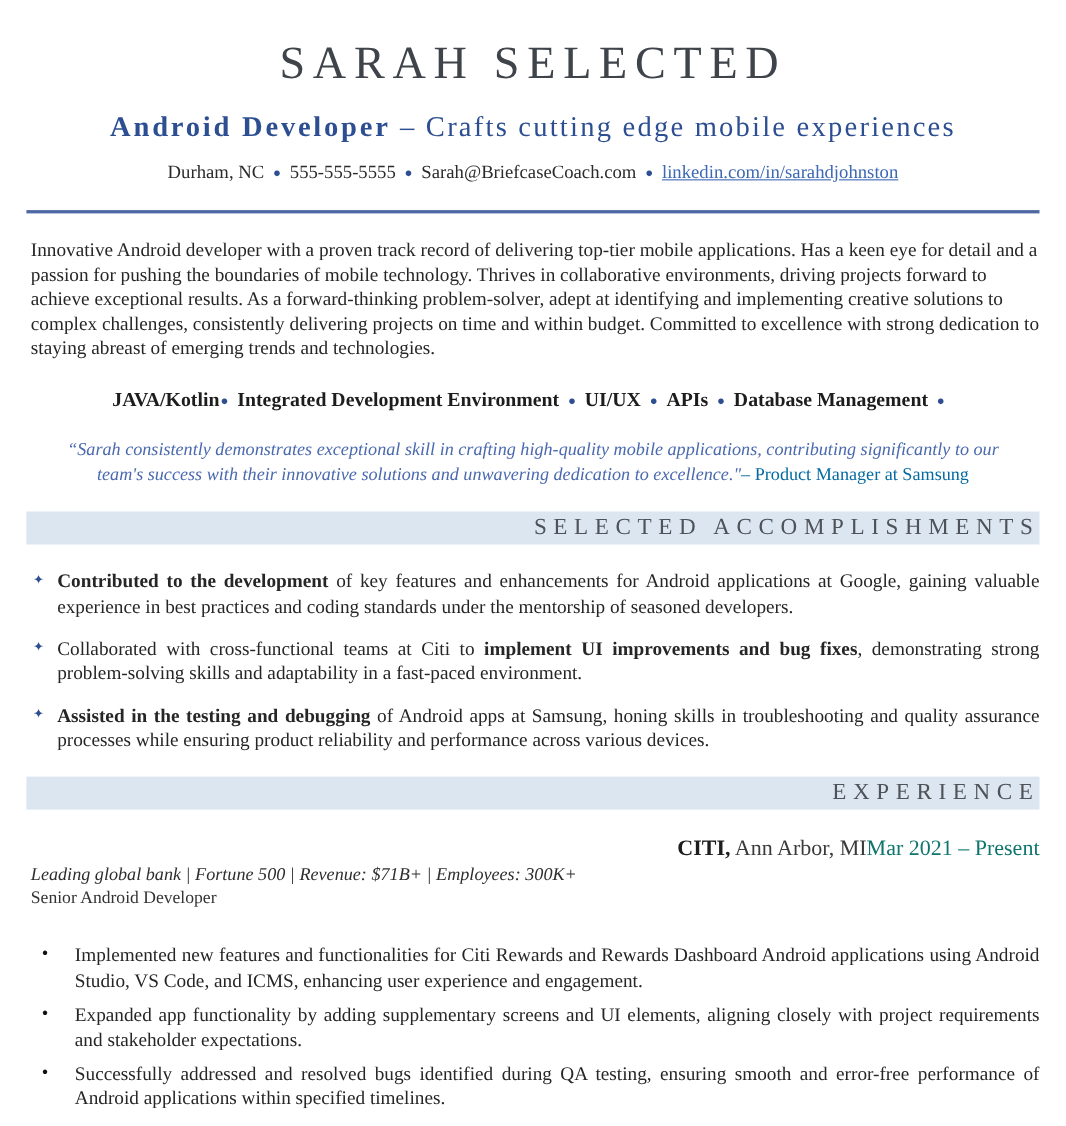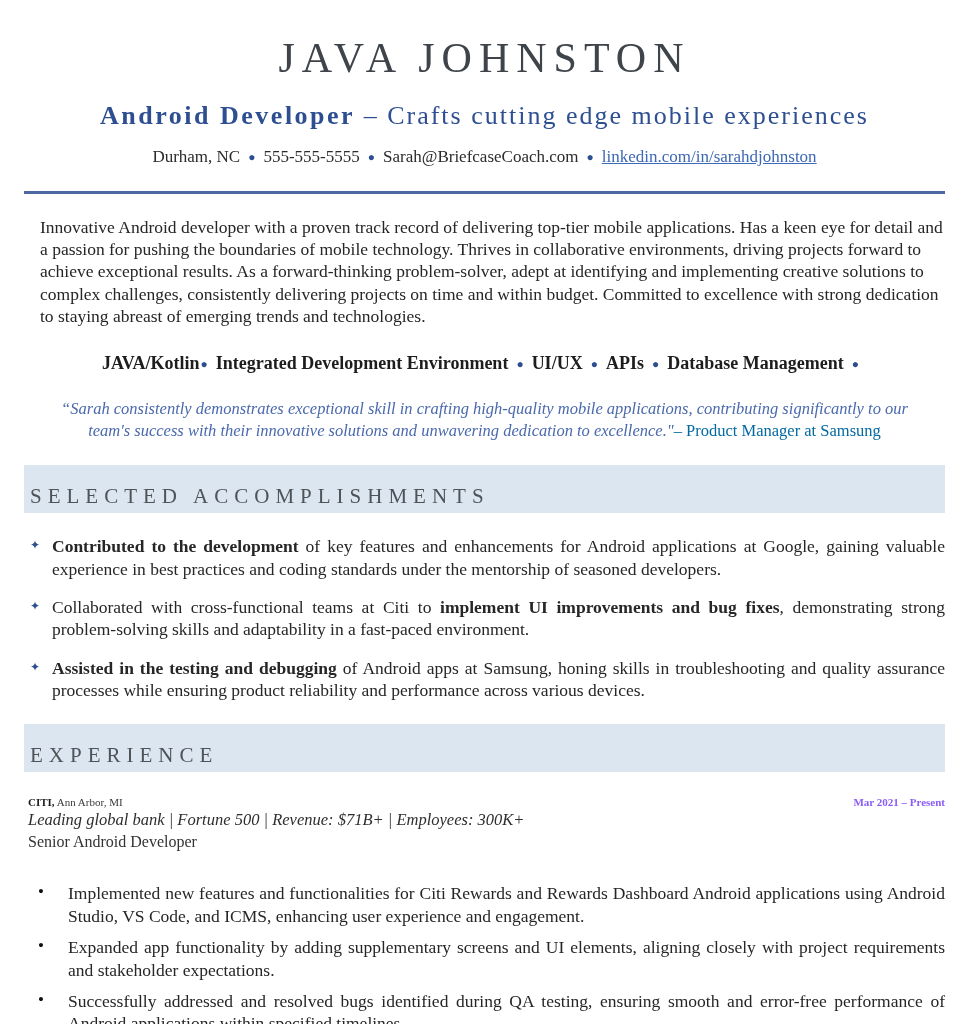--- a/index.html
+++ b/index.html
@@ -32,59 +32,59 @@
   .contact{
     margin:2px 0 0 0; text-align:center; font-size:17px; color:#2b2b2b;
   }
   .contact .dot{color:var(--accent); font-size:12px; vertical-align:1px; margin:0 8px;}
   .contact a{color:var(--link); text-decoration:underline;}
   .divider{
     border:none; border-top:3px solid var(--divider); margin:24px 0 0 0;
   }
   
   .summary{
-    margin:22px 0 0 16px; font-size:17.5px; line-height:1.28; text-align:left;
+    margin:22px 0 0 4px; font-size:17.5px; line-height:1.28; text-align:left;
   }
   
   .skills{
     margin:25px 0 0 0; text-align:center; font-weight:700; font-size:18px; color:#1d1d1d;
   }
   .skills .skill-dot{color:var(--accent); font-size:12px; vertical-align:1px; margin:0 8px;}
   .skills .skill-dot.tight{margin-left:1px;}
   
   .quote{
     margin:24px 30px 0 30px; text-align:center; font-size:16.5px; line-height:1.38;
   }
   .quote .quote-text{font-style:italic; color:var(--quote);}
   .quote .quote-attr{color:#0369a1;}
   
   .banner{
     margin:22px 0 0 0; background:var(--banner-bg); color:var(--banner-text);
-    text-align:left; font-size:21px; letter-spacing:6px;
-    padding:20px 0 5px 6px; line-height:1.1;
+    text-align:right; font-size:21px; letter-spacing:6px;
+    padding:2px 0 5px 6px; line-height:1.1;
   }
   
   .diamond-list{
     list-style:none; margin:22px 0 0 0; padding:0;
   }
   .diamond-list li{
     position:relative; padding-left:28px; margin-bottom:16px;
     font-size:17.5px; line-height:1.28; text-align:justify;
   }
   .diamond-list .marker{
     position:absolute; left:6px; top:3px; color:var(--accent); font-size:12px;
   }
   
   .job-head{
-    display:flex; justify-content:space-between; align-items:baseline;
-    margin:24px 0 0 4px; font-size:11px;
+    display:flex; justify-content:flex-end; align-items:baseline;
+    margin:24px 0 0 4px; font-size:20px;
   }
   .job-company{font-weight:700; color:#1d1d1d;}
   .job-location{color:#3a3a3a;}
-  .job-dates{font-weight:700; color:#8b5cf6;}
+  .job-dates{font-weight:400; color:#0f766e;}
   .job-tagline{
     margin:2px 0 0 4px; font-style:italic; font-size:16.5px; color:#2e2e2e; line-height:1.25;
   }
   .job-role{margin:2px 0 0 4px; font-size:16px; color:#333; line-height:1.25;}
   .round-list{
     list-style:none; margin:30px 0 0 0; padding:0;
   }
   .round-list li{
     position:relative; padding-left:44px; margin-bottom:9px;
     font-size:17.5px; line-height:1.28; text-align:justify;
@@ -92,21 +92,21 @@
   .round-list .marker{
     position:absolute; left:14px; top:-1px; color:#111; font-size:17px;
   }
 </style>
 </head>
 <body>
 
 <div class="page">
 
   <header>
-    <h1 class="name">JAVA JOHNSTON</h1>
+    <h1 class="name">SARAH SELECTED</h1>
     <h2 class="headline"><span class="role-bold">Android Developer</span> <span>– Crafts cutting edge mobile experiences</span></h2>
     <p class="contact"><span>Durham, NC</span><span class="dot">●</span><span>555-555-5555</span><span class="dot">●</span><span>Sarah@BriefcaseCoach.com</span><span class="dot">●</span><a href="#">linkedin.com/in/sarahdjohnston</a></p>
   </header>
 
   <hr class="divider">
 
   <p class="summary">Innovative Android developer with a proven track record of delivering top-tier mobile applications. Has a keen eye for detail and a passion for pushing the boundaries of mobile technology. Thrives in collaborative environments, driving projects forward to achieve exceptional results. As a forward-thinking problem-solver, adept at identifying and implementing creative solutions to complex challenges, consistently delivering projects on time and within budget. Committed to excellence with strong dedication to staying abreast of emerging trends and technologies.</p>
 
   <p class="skills"><span>JAVA/Kotlin</span><span class="skill-dot tight">●</span><span>Integrated Development Environment</span><span class="skill-dot">●</span><span>UI/UX</span><span class="skill-dot">●</span><span>APIs</span><span class="skill-dot">●</span><span>Database Management</span><span class="skill-dot">●</span></p>
 

